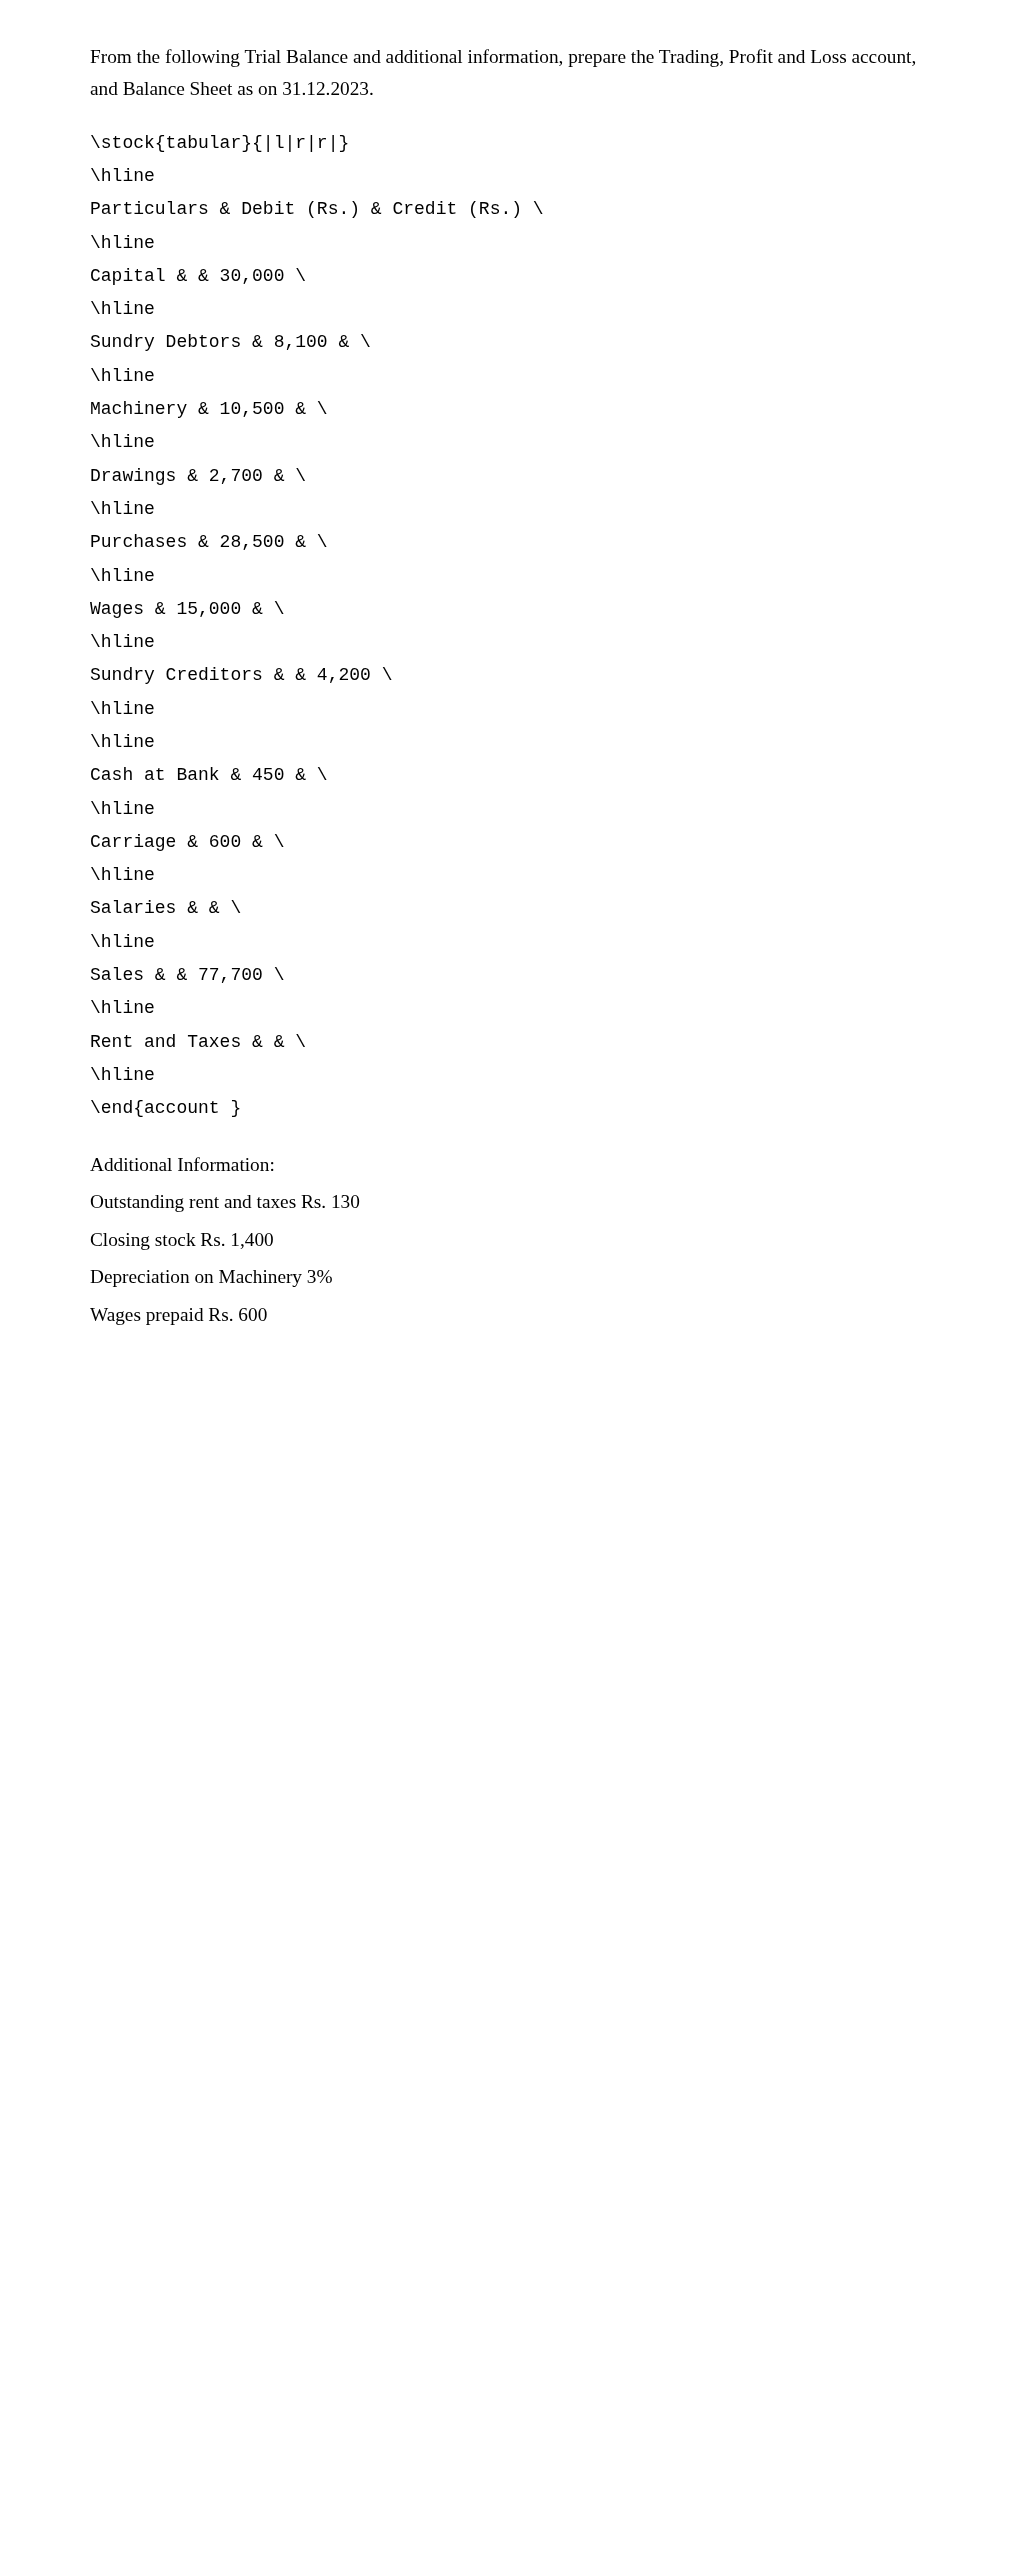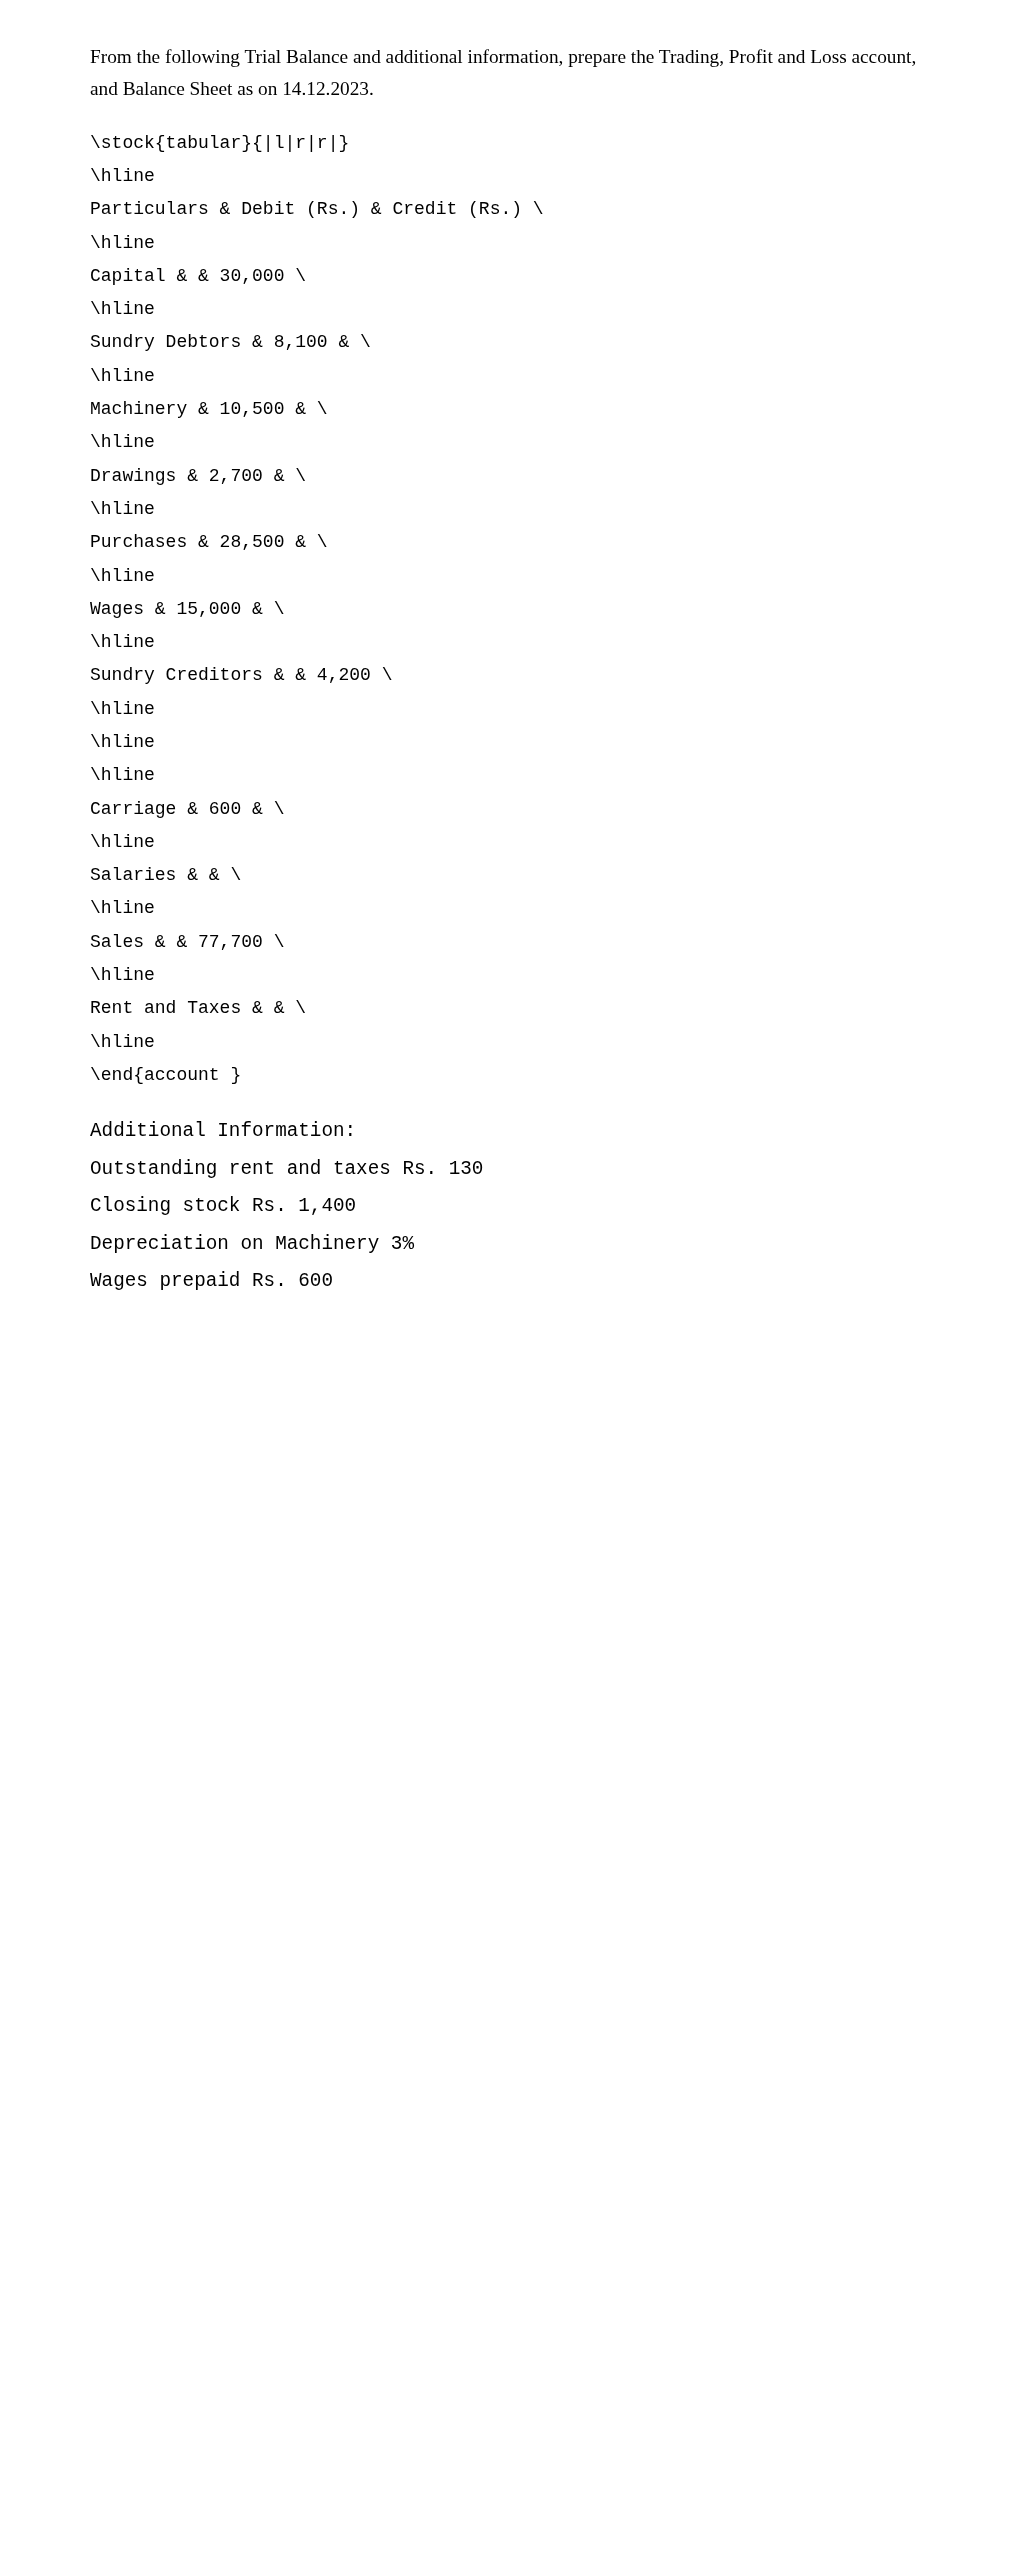--- a/index.html
+++ b/index.html
@@ -39,33 +39,32 @@
     .latex-line {
       display: block;
       margin: 0;
       padding: 0;
     }
 
     .additional-info {
       font-size: 19.3px;
       line-height: 1.8;
       margin-top: 5.5px;
-      font-family: Liberation Mono, monospace;
     }
 
     .additional-info p {
       margin-bottom: 2.8px;
     }
   </style>
 </head>
 <body>
 
 <div class="content-wrapper">
   <div class="intro-text">
-    <span>From the following Trial Balance and additional information, prepare the Trading, Profit and Loss account, and Balance Sheet as on 14.12.2023.</span>
+    <span>From the following Trial Balance and additional information, prepare the Trading, Profit and Loss account, and Balance Sheet as on 31.12.2023.</span>
   </div>
 
   <div class="latex-block">
 
   <span class="latex-line">\stock{tabular}{|l|r|r|}</span>
       <span class="latex-line">\hline</span>
       <span class="latex-line">Particulars &amp; Debit (Rs.) &amp; Credit (Rs.) \</span>
       <span class="latex-line">\hline</span>
       <span class="latex-line">Capital &amp; &amp; 30,000 \</span>
       <span class="latex-line">\hline</span>
@@ -75,20 +74,21 @@
       <span class="latex-line">\hline</span>
       <span class="latex-line">Drawings &amp; 2,700 &amp; \</span>
       <span class="latex-line">\hline</span>
       <span class="latex-line">Purchases &amp; 28,500 &amp; \</span>
       <span class="latex-line">\hline</span>
       <span class="latex-line">Wages &amp; 15,000 &amp; \</span>
       <span class="latex-line">\hline</span>
       <span class="latex-line">Sundry Creditors &amp; &amp; 4,200 \</span>
       <span class="latex-line">\hline</span>
       <span class="latex-line">\hline</span>
+      <span class="latex-line">Cash at Bank &amp; 450 &amp; \</span>
       <span class="latex-line">\hline</span>
       <span class="latex-line">Carriage &amp; 600 &amp; \</span>
       <span class="latex-line">\hline</span>
       <span class="latex-line">Salaries &amp; &amp; \</span>
       <span class="latex-line">\hline</span>
       <span class="latex-line">Sales &amp; &amp; 77,700 \</span>
       <span class="latex-line">\hline</span>
       <span class="latex-line">Rent and Taxes &amp; &amp; \</span>
       <span class="latex-line">\hline</span>
       <span class="latex-line">\end{account }</span>

